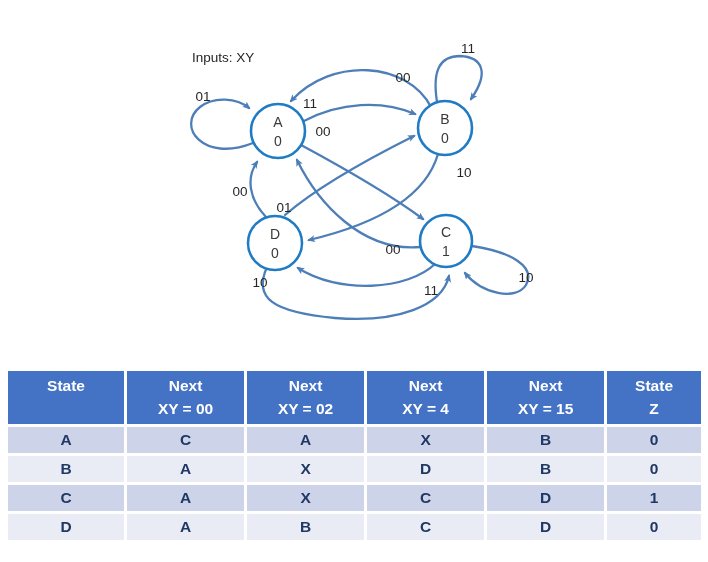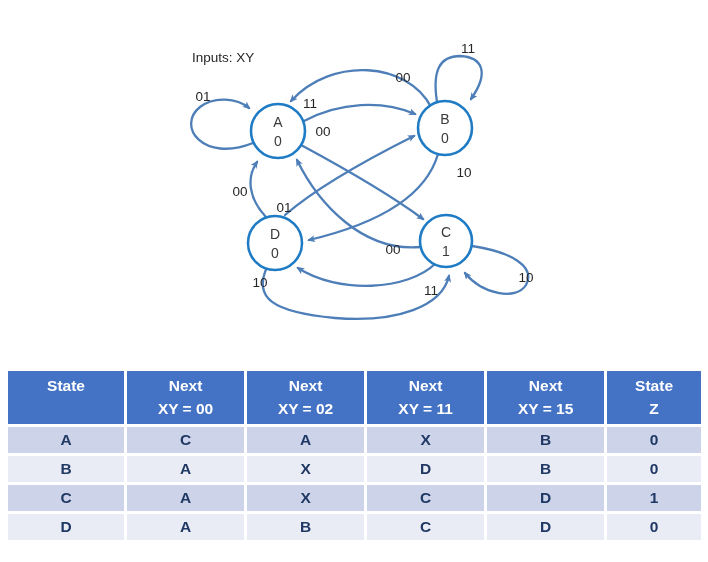--- a/index.html
+++ b/index.html
@@ -114,21 +114,21 @@
         <th>
           <div>Next</div>
           <div class="hline2">XY = 00</div>
         </th>
         <th>
           <div>Next</div>
           <div class="hline2">XY = 02</div>
         </th>
         <th>
           <div>Next</div>
-          <div class="hline2">XY = 11</div>
+          <div class="hline2">XY = 4</div>
         </th>
         <th>
           <div>Next</div>
           <div class="hline2">XY = 15</div>
         </th>
         <th>
           <div>State</div>
           <div class="hline2">Z</div>
         </th>
       </tr>

